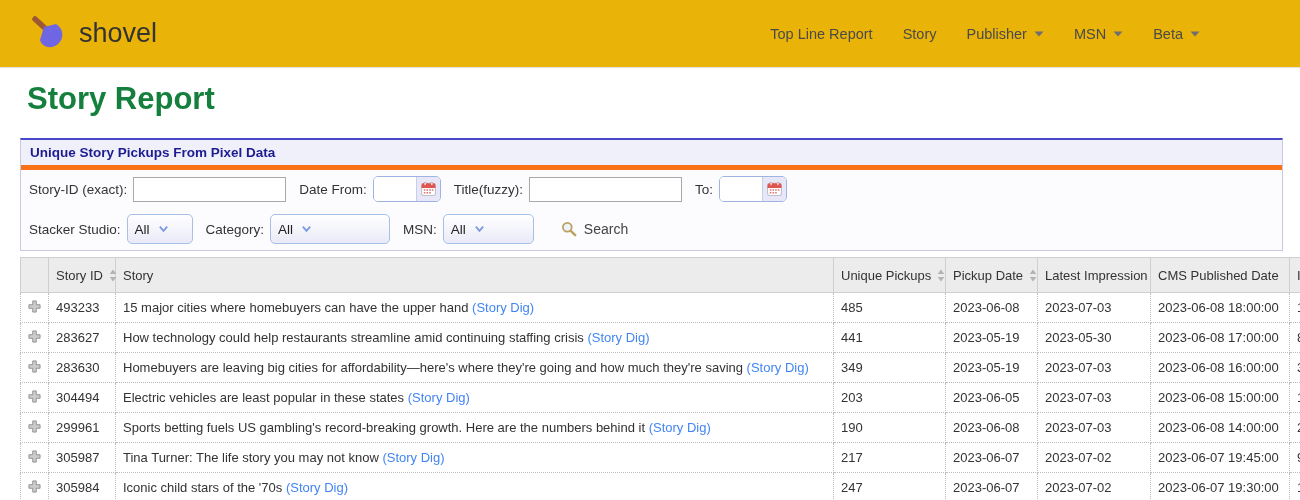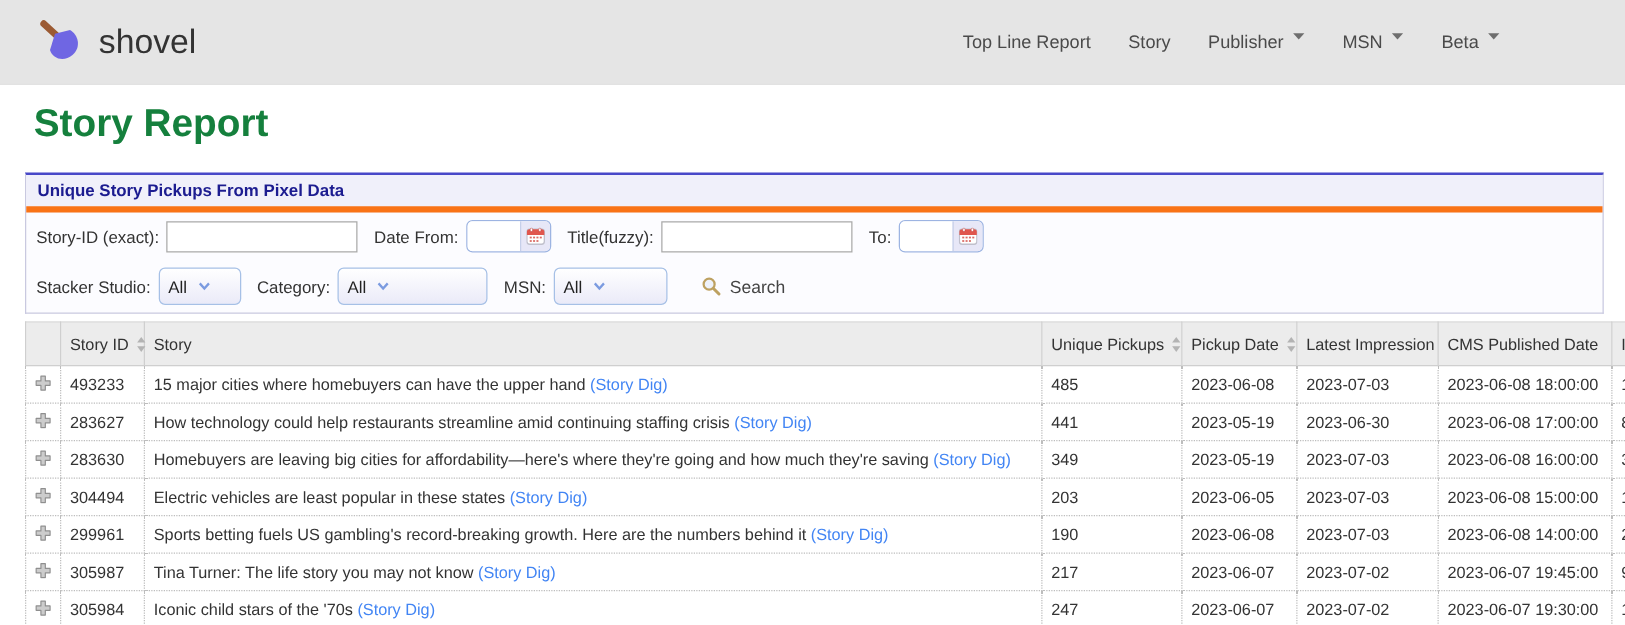--- a/index.html
+++ b/index.html
@@ -1,26 +1,26 @@
 <!DOCTYPE html>
 <html><head>
 <meta charset="utf-8">
 <style>
   * { box-sizing: border-box; margin: 0; padding: 0; }
   html, body { width: 1300px; height: 500px; overflow: hidden; background: #fff;
     font-family: "Liberation Sans", sans-serif; }
 
   
-  .topbar { height: 68px; background: #e5e5e5; border-bottom: 1px solid #e2e2e2;
+  .topbar { height: 68px; background: #eab308; border-bottom: 1px solid #e2e2e2;
     display: flex; align-items: center; justify-content: space-between; padding: 0 100px 0 28px; }
   .brand { display: flex; align-items: center; gap: 9px; cursor: pointer; }
   .brand-name { font-size: 27px; color: #333; }
   .menu { display: flex; align-items: center; gap: 30px; }
   .nav-item { font-size: 14.5px; color: #4a4a4a; cursor: pointer;
-    display: inline-flex; align-items: flex-start; gap: 7px; white-space: nowrap; }
+    display: inline-flex; align-items: center; gap: 7px; white-space: nowrap; }
   .caret { width: 10px; height: 6px; display: inline-block; }
 
   
   .page-title { margin: 13px 0 0 27px; font-size: 31px; font-weight: bold; color: #15803d; }
 
   
   .panel { margin: 21px 0 0 20px; width: 1263px; border: 1px solid #c9c9e0;
     border-top: 2px solid #4848c8; background: #fcfcff; font-size: 13.5px; color: #333; }
   .panel-header { background: #f0f0fa; border-bottom: 5px solid #f97316;
     padding: 5px 9px; font-weight: bold; color: #1c1c90; }
@@ -267,21 +267,21 @@
         </svg>
       </span>
     </td>
     <td class="c-id">283627</td>
     <td class="c-story">
       <span class="story-title">How technology could help restaurants streamline amid continuing staffing crisis</span>
       <a class="dig-link" href="#">(Story Dig)</a>
     </td>
     <td class="c-pickups">441</td>
     <td class="c-pdate">2023-05-19</td>
-    <td class="c-impdate">2023-06-30</td>
+    <td class="c-impdate">2023-05-30</td>
     <td class="c-cms">2023-06-08 17:00:00</td>
     <td class="c-impr">8</td>
   </tr>
 
   <tr class="data-row">
     <td class="c-expand">
       <span class="expand-btn">
         <svg width="13" height="13" viewBox="0 0 14 14">
           <path d="M5.1 1h3.8v4.1H13v3.8H8.9V13H5.1V8.9H1V5.1h4.1z" fill="#cccccc" stroke="#8f8f8f" stroke-width="1" stroke-linejoin="round"></path>
         </svg>

